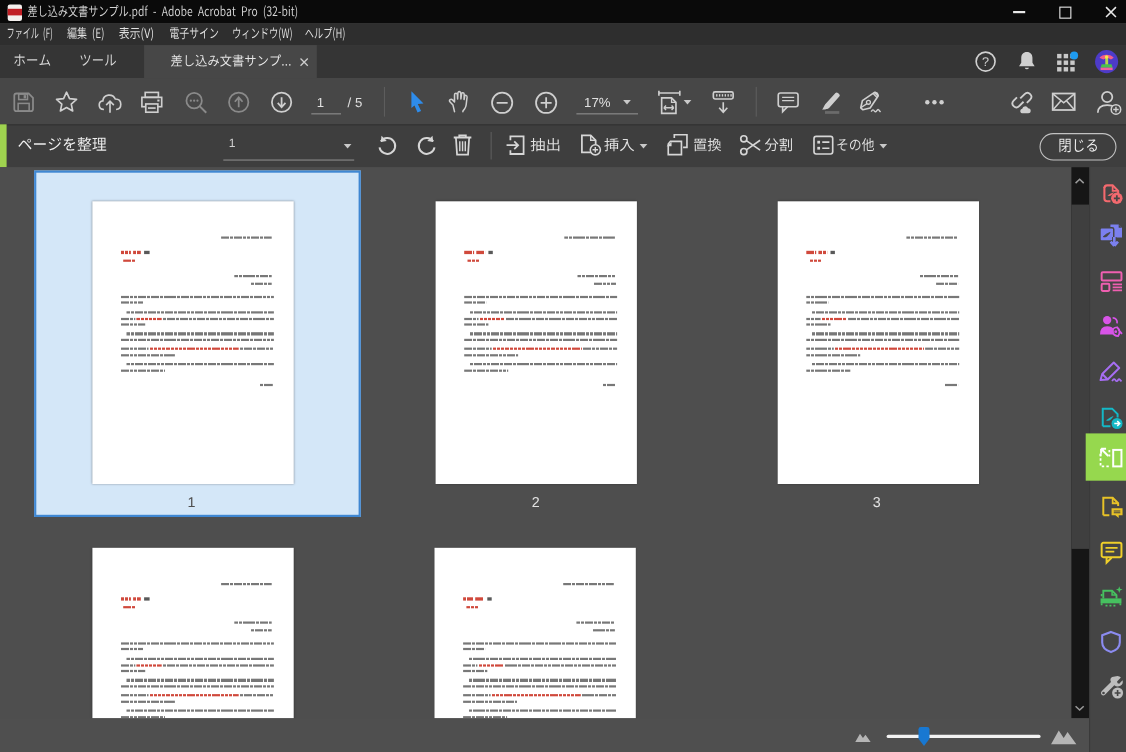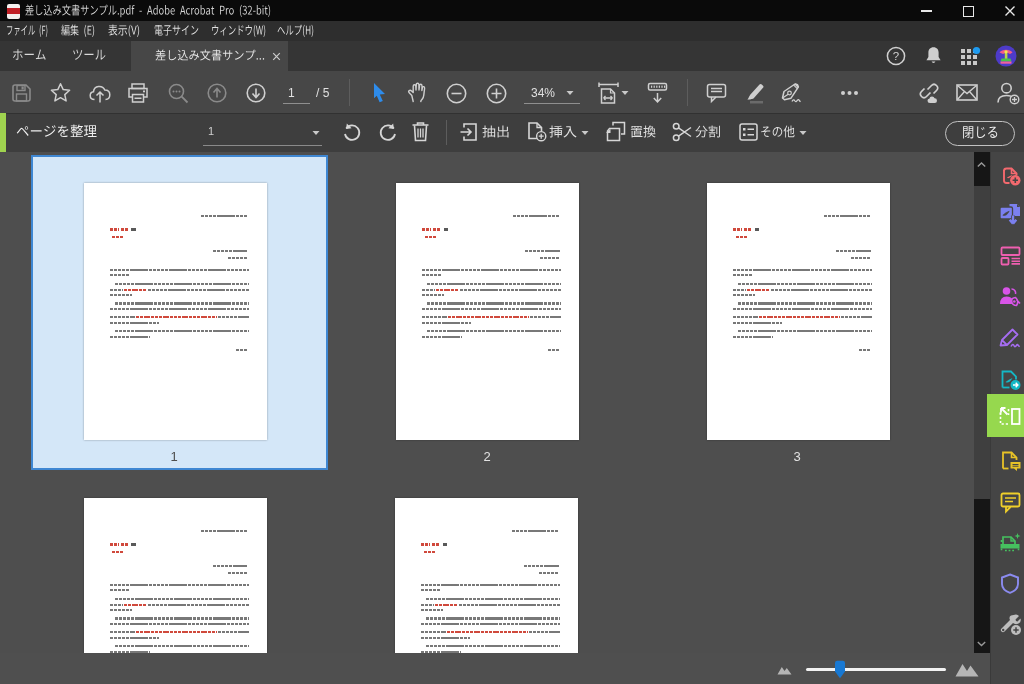--- a/index.html
+++ b/index.html
@@ -212,21 +212,21 @@
     <path d="M6.2 19.5 L4.8 13.5 L2.2 10.8 Q1 9.5 2.2 8.6 Q3.3 7.8 4.6 9 L6.2 10.6 L6.2 4.2 Q6.2 2.8 7.5 2.8 Q8.7 2.8 8.8 4.2 L9 8 L9.3 2.6 Q9.4 1.2 10.6 1.3 Q11.8 1.4 11.9 2.8 L12 8 L12.6 3.4 Q12.8 2.1 13.9 2.3 Q15 2.5 15 3.9 L14.9 8.5 L15.4 5.6 Q15.7 4.4 16.7 4.7 Q17.7 5 17.6 6.3 L16.8 13.2 Q16.5 15.5 15.3 17 L14 18.6 L13.8 19.5" fill="none" stroke="#cfcfcf" stroke-width="1.4" stroke-linejoin="round" stroke-linecap="round"></path>
   </svg>
 <svg class="abs" style="left:446px;top:83px" width="21" height="21" viewBox="0 0 21 21">
     <circle cx="10.5" cy="10.5" r="9.2" fill="none" stroke="#cfcfcf" stroke-width="1.6"></circle>
     <path d="M5.5 10.5 L15.5 10.5" stroke="#cfcfcf" stroke-width="1.6"></path>
   </svg>
 <svg class="abs" style="left:486px;top:83px" width="21" height="21" viewBox="0 0 21 21">
     <circle cx="10.5" cy="10.5" r="9.2" fill="none" stroke="#cfcfcf" stroke-width="1.6"></circle>
     <path d="M5.5 10.5 L15.5 10.5 M10.5 5.5 L10.5 15.5" stroke="#cfcfcf" stroke-width="1.6"></path>
   </svg>
-<div class="abs" style="left:531px;top:86px;font-size:12px;color:#e0e0e0">34%</div>
+<div class="abs" style="left:531px;top:86px;font-size:12px;color:#e0e0e0">17%</div>
 <svg class="abs" style="left:566px;top:90px" width="8" height="6" viewBox="0 0 8 6">
     <path d="M0.5 1 L4 5 L7.5 1 Z" fill="#c9c9c9"></path>
   </svg>
 <div class="abs" style="left:524px;top:102.5px;width:56px;height:1px;background:#8f8f8f"></div>
 <svg class="abs" style="left:597px;top:81px" width="23" height="24" viewBox="0 0 23 24">
     <path d="M2 1.5 L2 6 M2 3.5 L21 3.5 M21 1.5 L21 6" fill="none" stroke="#cfcfcf" stroke-width="1.5"></path>
     <path d="M4.5 8 L13.5 8 L17.5 12 L17.5 22 L4.5 22 Z" fill="none" stroke="#cfcfcf" stroke-width="1.5"></path>
     <path d="M13.5 8 L13.5 12 L17.5 12" fill="none" stroke="#cfcfcf" stroke-width="1.2"></path>
     <path d="M6.5 17 L15.5 17 M6.5 17 L8.5 15 M6.5 17 L8.5 19 M15.5 17 L13.5 15 M15.5 17 L13.5 19" fill="none" stroke="#cfcfcf" stroke-width="1.3"></path>
   </svg>

